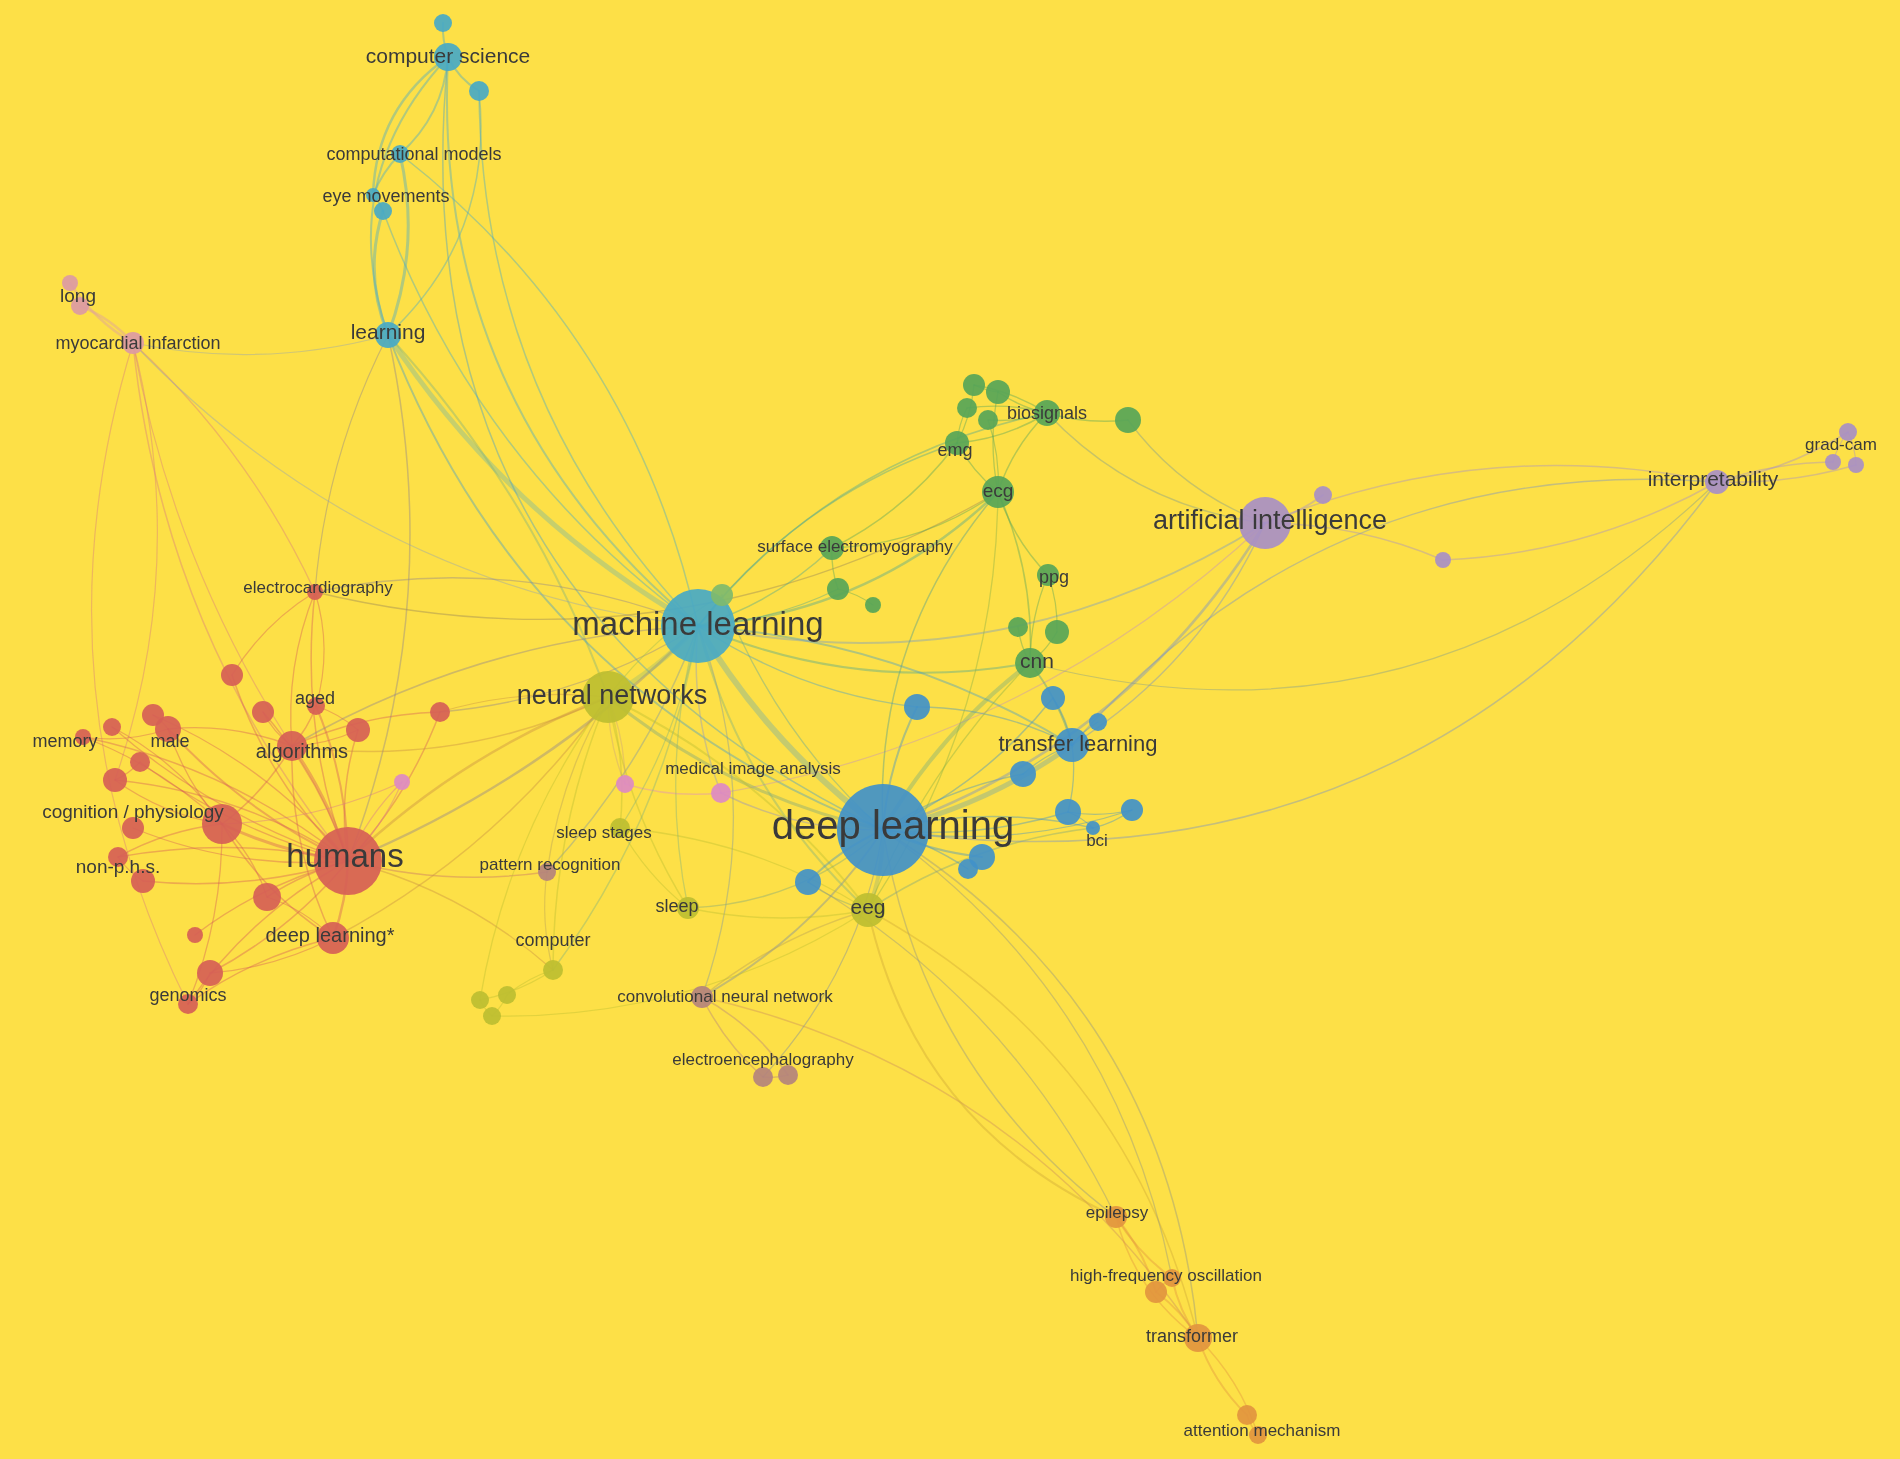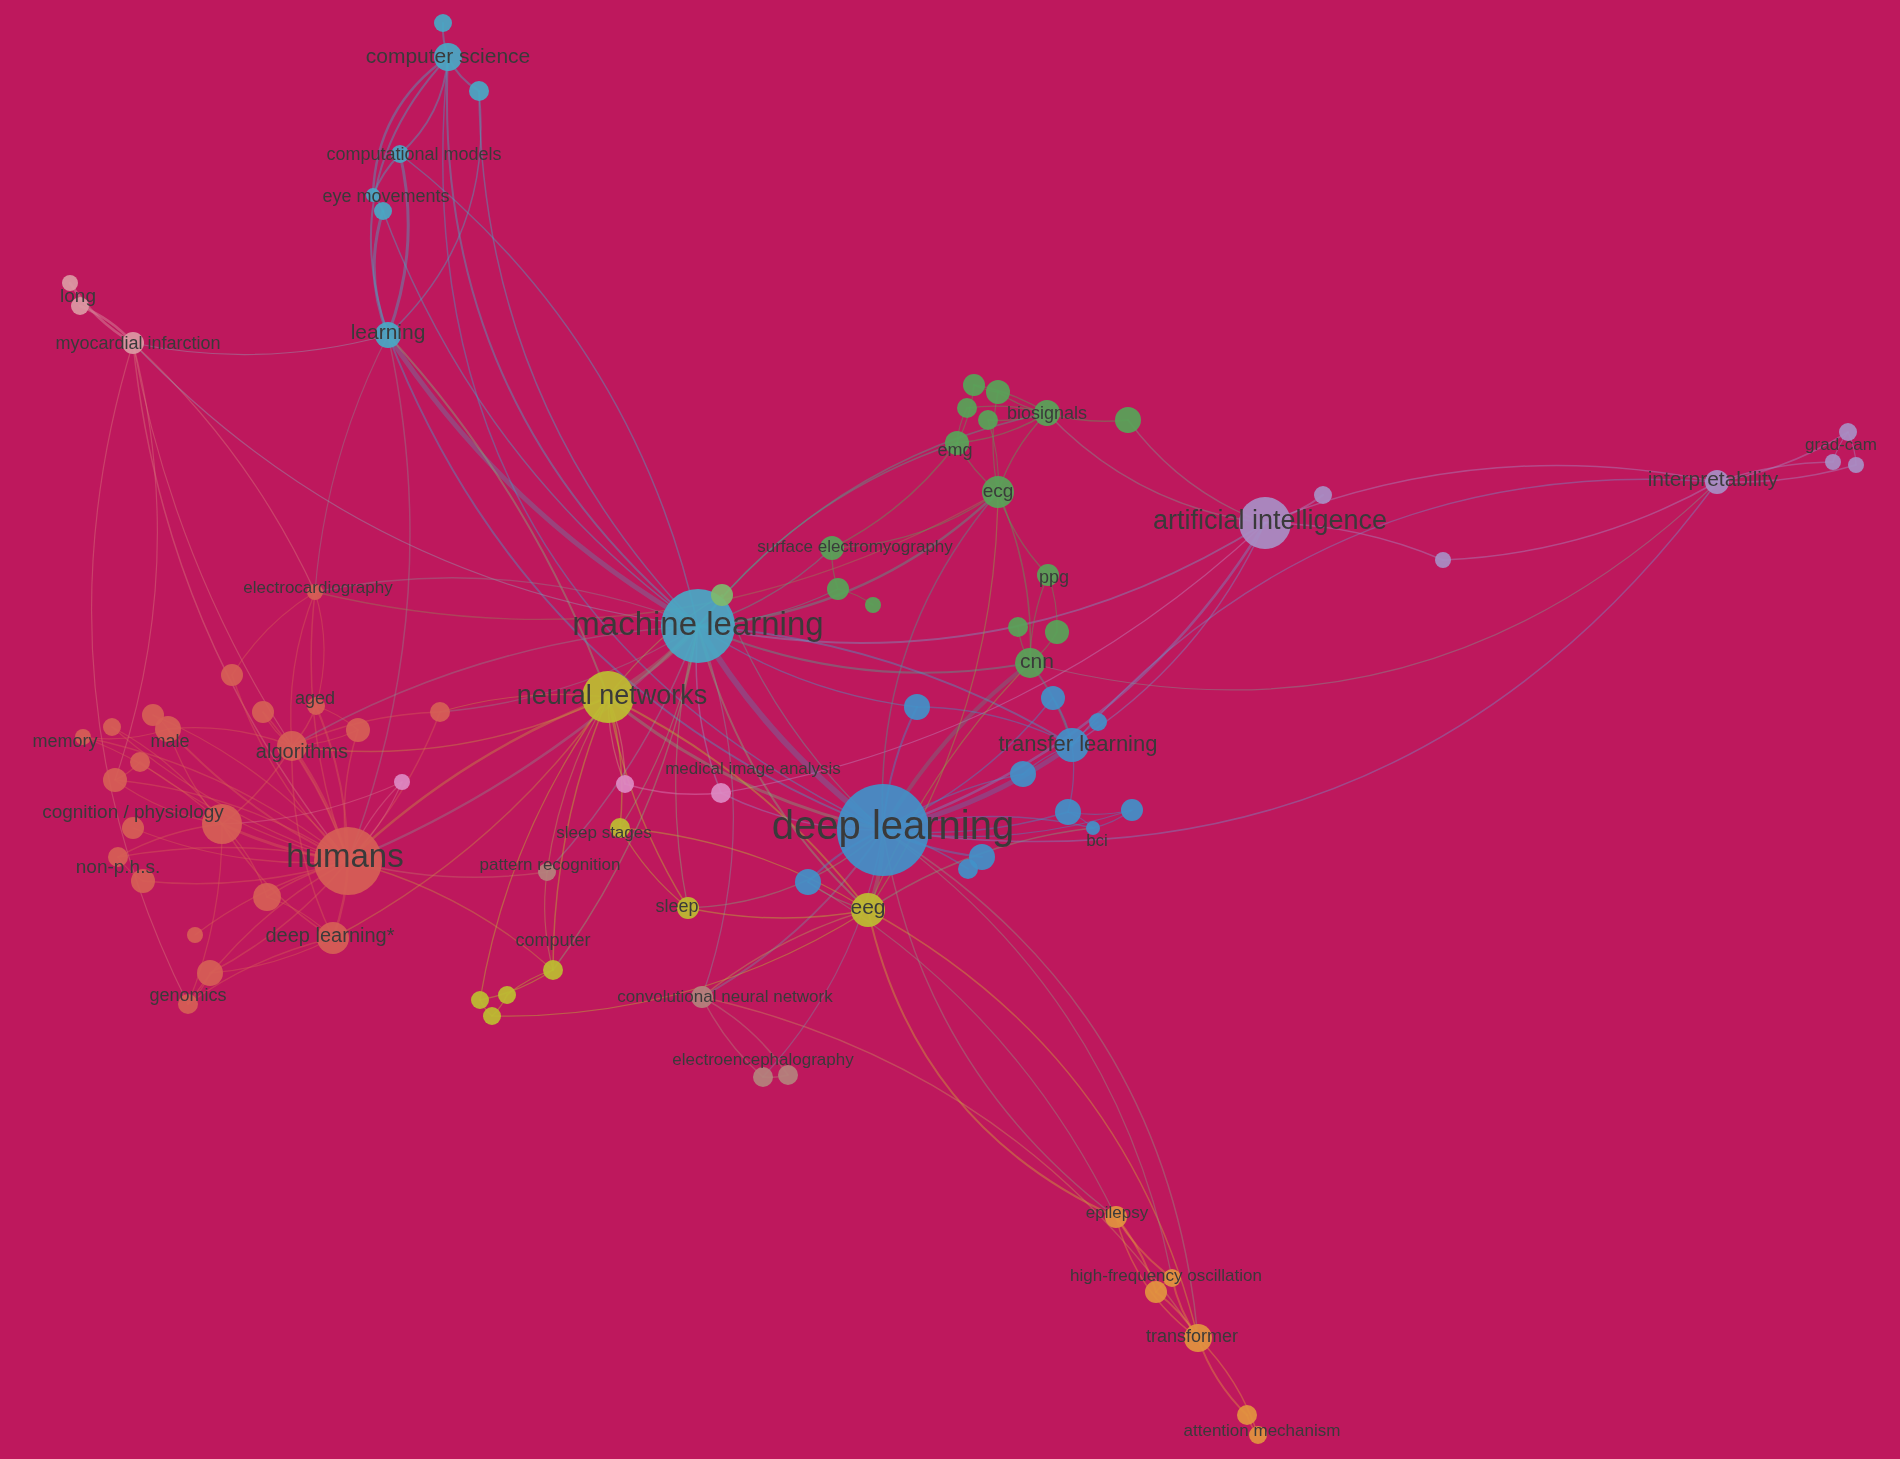--- a/index.html
+++ b/index.html
@@ -1,18 +1,18 @@
 <!DOCTYPE html>
 <html><head>
 <meta charset="utf-8">
 <style>
   html, body { margin: 0; padding: 0; background: #ffffff; }
   .canvas-wrap {
     width: 1900px; height: 1459px; position: relative;
-    background: #be185d; overflow: hidden;
+    background: #fde047; overflow: hidden;
     font-family: "Liberation Sans", sans-serif;
   }
   svg { display: block; width: 1900px; height: 1459px; }
   .node-circle { cursor: pointer; }
   .node-label {
     fill: #3a3a3a;
     font-family: "Liberation Sans", "DejaVu Sans", sans-serif;
     pointer-events: none;
   }
   .edge-path { fill: none; stroke-linecap: round; }

